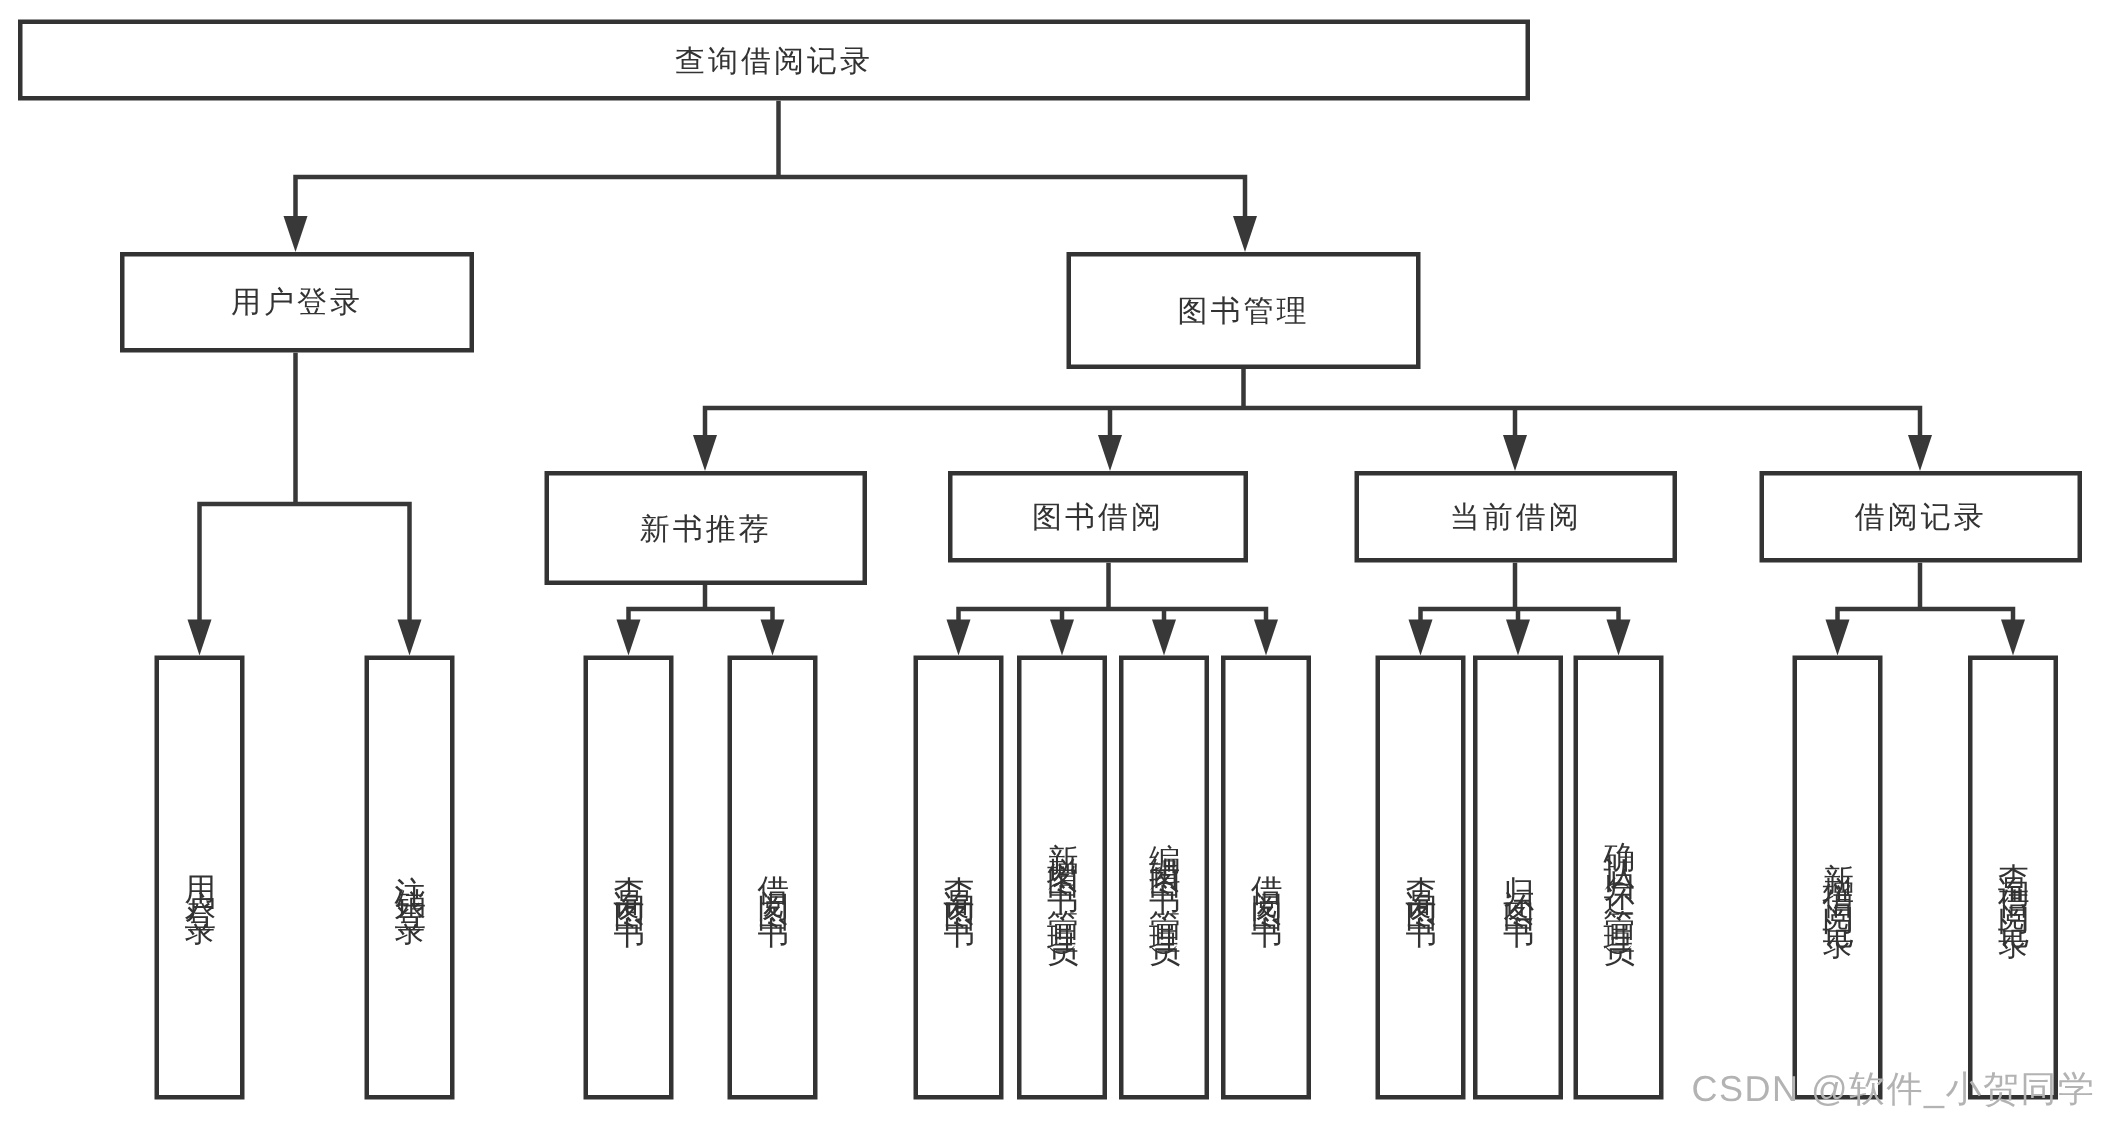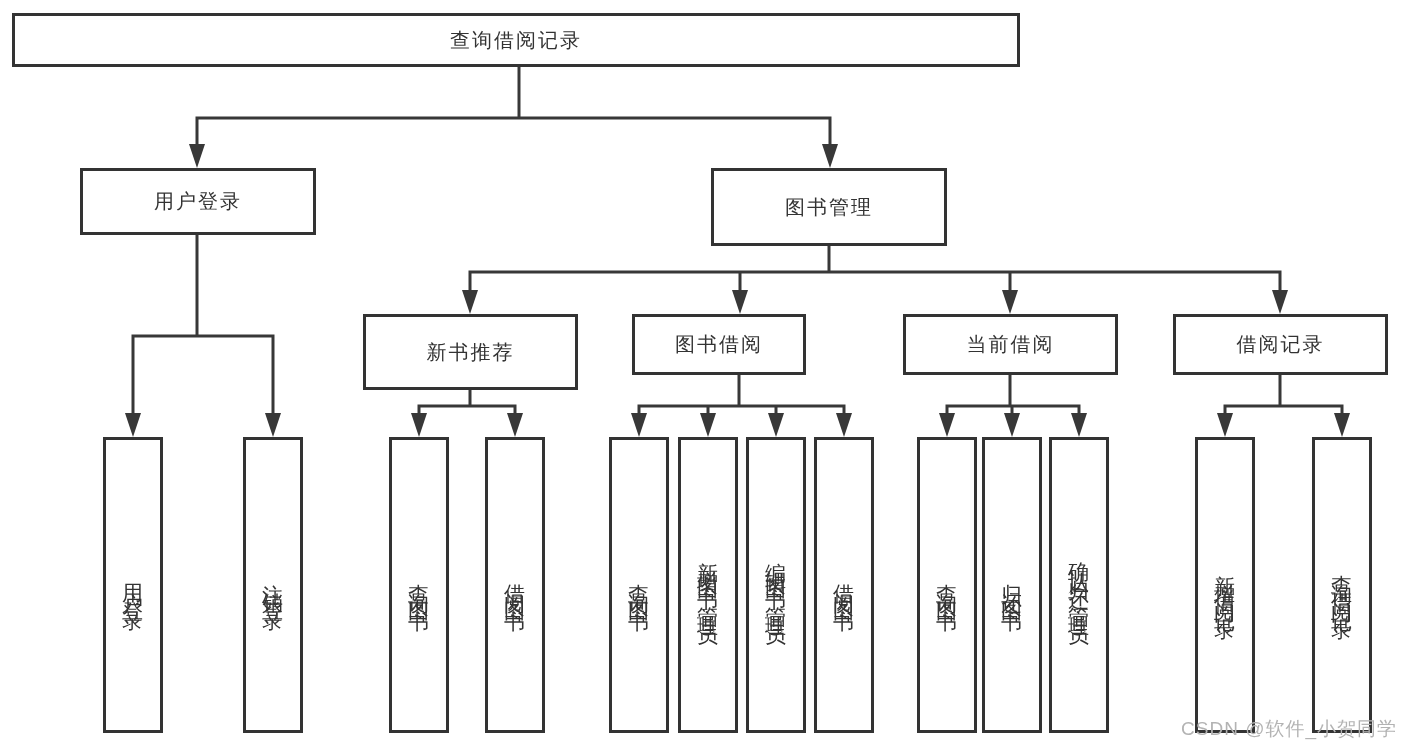--- a/index.html
+++ b/index.html
@@ -44,21 +44,21 @@
     color: var(--ink, #2a2a2a);
     font-size: 21px;
     letter-spacing: 9px;
     line-height: 1;
     max-height: 286px;
   }
   #watermark {
     position: absolute;
     right: 8px;
     bottom: 5px;
-    font-size: 19px;
+    font-size: 24px;
     letter-spacing: 1px;
     color: var(--wm, #b3b3b3);
     z-index: 5;
     white-space: nowrap;
   }
 </style>
 </head>
 <body>
 
 <div id="canvas">
@@ -119,21 +119,21 @@
   <div class="box h-box" style="left:80px; top:168px; width:236px; height:67px;">
     <span>用户登录</span>
   </div>
   <div class="box h-box" style="left:711px; top:168px; width:236px; height:78px;">
     <span>图书管理</span>
   </div>
 
   <div class="box h-box" style="left:363px; top:314px; width:215px; height:76px;">
     <span>新书推荐</span>
   </div>
-  <div class="box h-box" style="left:632px; top:314px; width:174px; height:61px;">
+  <div class="box h-box" style="left:632px; top:314px; width:200px; height:61px;">
     <span>图书借阅</span>
   </div>
   <div class="box h-box" style="left:1173px; top:314px; width:215px; height:61px;">
     <span>借阅记录</span>
   </div>
   <div class="box h-box" style="left:903px; top:314px; width:215px; height:61px;">
     <span>当前借阅</span>
   </div>
 
   <div class="box v-box" style="left:103px; top:437px; width:60px; height:296px;">

